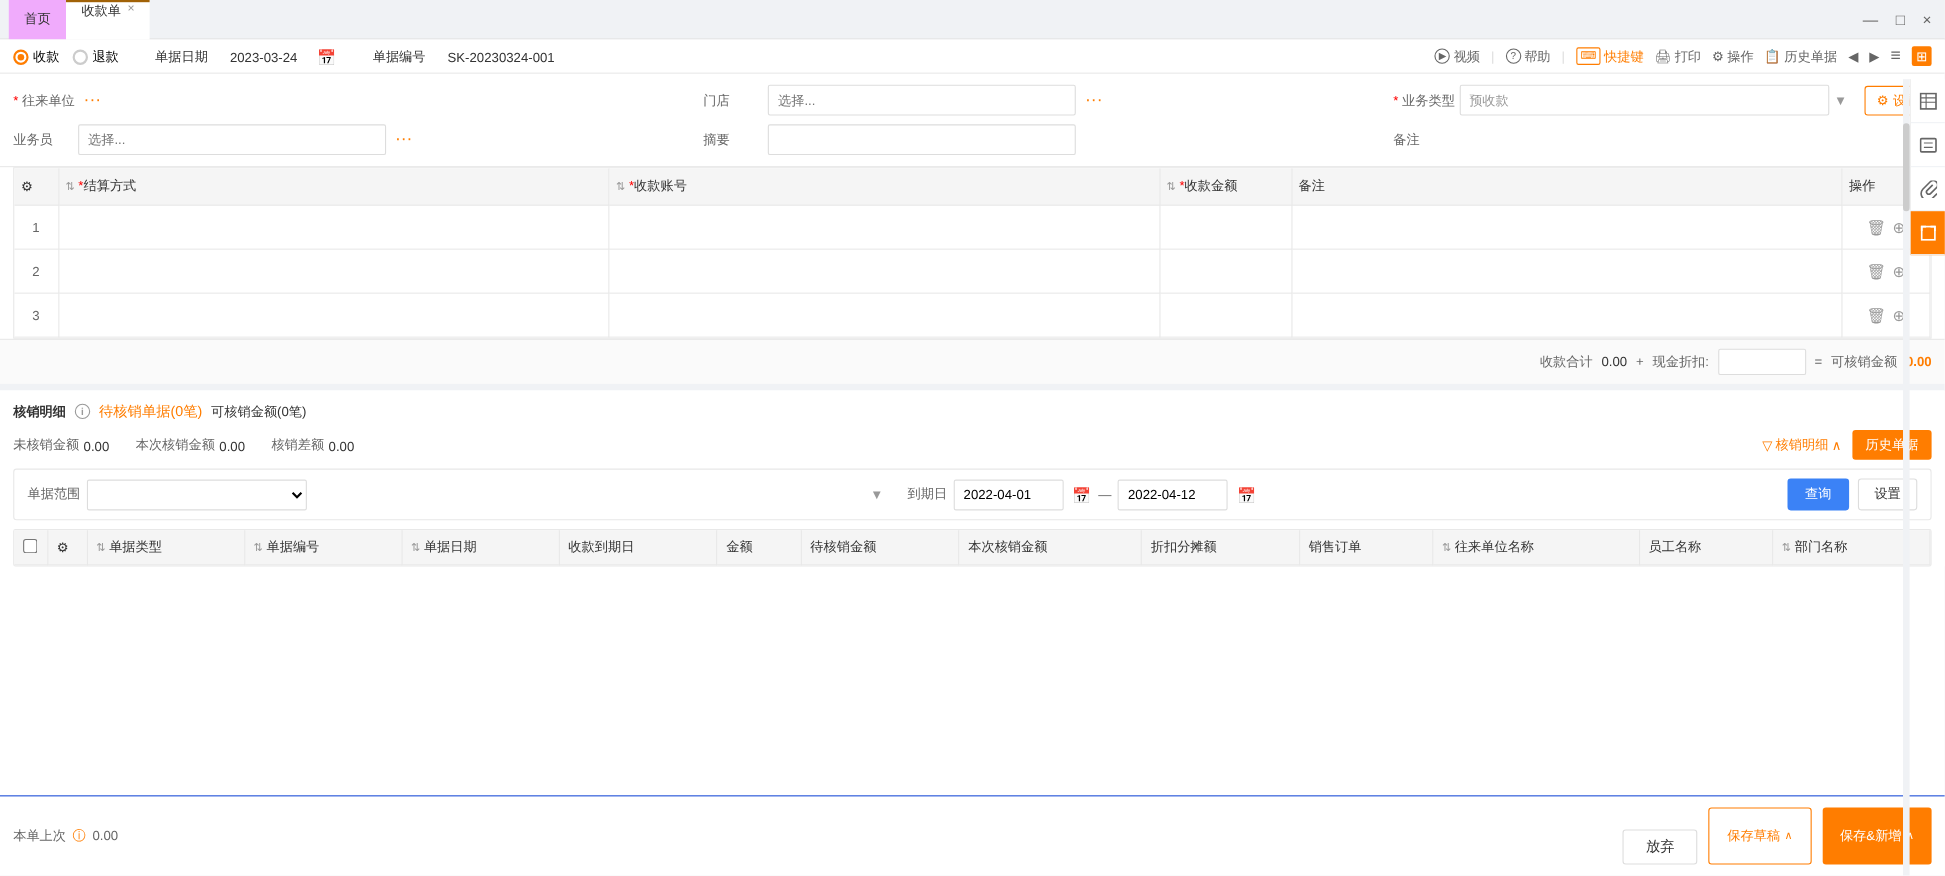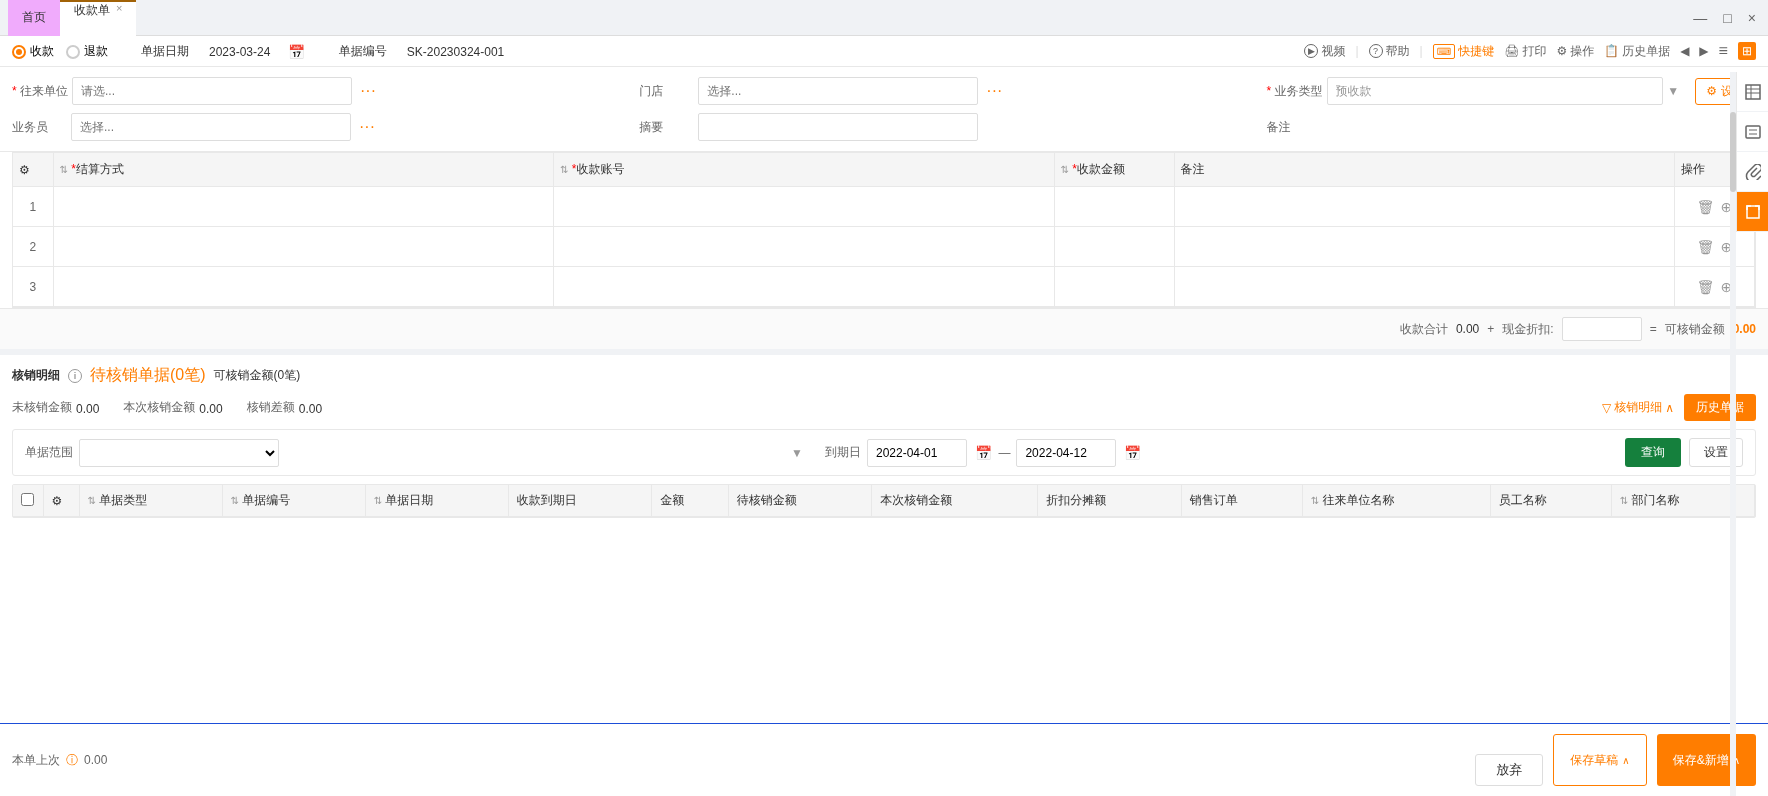--- a/index.html
+++ b/index.html
@@ -113,21 +113,21 @@
       padding: 0 8px; background: #fff; outline: none; min-width: 120px;
     }
     .filter-select-wide { min-width: 200px; }
     .date-input {
       height: 28px; border: 1px solid #ddd; border-radius: 2px;
       padding: 0 8px; width: 100px; outline: none;
     }
     .date-sep { color: #666; }
     .cal-icon { color: #ff7d00; cursor: pointer; font-size: 14px; margin-left: 2px; }
     .query-btn {
-      background: #15803d; color: #fff; border: none; border-radius: 3px;
+      background: #3b82f6; color: #fff; border: none; border-radius: 3px;
       padding: 5px 16px; cursor: pointer;
     }
     .set-btn {
       background: #fff; color: #333; border: 1px solid #ddd; border-radius: 3px;
       padding: 5px 14px; cursor: pointer;
     }
 
     
     .bottom-table-wrap { border: 1px solid #e8e8e8; border-radius: 2px; }
     .bottom-table { width: 100%; border-collapse: collapse; }
@@ -260,21 +260,20 @@
     </div>
   </div>
 
   <div class="form-section">
     <div class="form-row">
 
       <div class="form-field" style="flex:1.2;align-items:center;gap:4px;">
         <span class="field-label">
           <span style="color:#f00">*</span> 往来单位
         </span>
-        <input class="field-input" type="text" style="flex: 1 1 0%; max-width: 280px;" placeholder="请选...">
         <span class="field-more">···</span>
       </div>
       <div style="width:40px"></div>
 
       <div class="form-field" style="flex:1.2;align-items:center;gap:4px;">
         <span class="field-label">门店</span>
         <input class="field-input" type="text" style="flex: 1 1 0%; max-width: 280px;" placeholder="选择...">
         <span class="field-more">···</span>
       </div>
       <div style="width:40px"></div>
@@ -391,21 +390,21 @@
     <span class="calc-label">=</span>
     <span class="calc-label">可核销金额</span>
     <span class="calc-highlight">0.00</span>
   </div>
 
   <div style="background:#f0f2f5;height:6px;flex-shrink:0;"></div>
   <div style="background:#fff;padding:10px 12px 0 12px;flex-shrink:0;">
     <div class="section-title">
       <span>核销明细</span>
       <span class="info-circle">i</span>
-      <span class="section-tab" style="font-size:16px;font-weight:400;">待核销单据(0笔)</span>
+      <span class="section-tab" style="font-size:13px;font-weight:400;">待核销单据(0笔)</span>
       <span class="section-tab-plain" style="font-size:12px;font-weight:400;">可核销金额(0笔)</span>
     </div>
 
     <div class="info-row">
       <div class="info-item">
         <span>未核销金额</span>
         <span class="info-value">0.00</span>
       </div>
       <div class="info-item">
         <span>本次核销金额</span>

